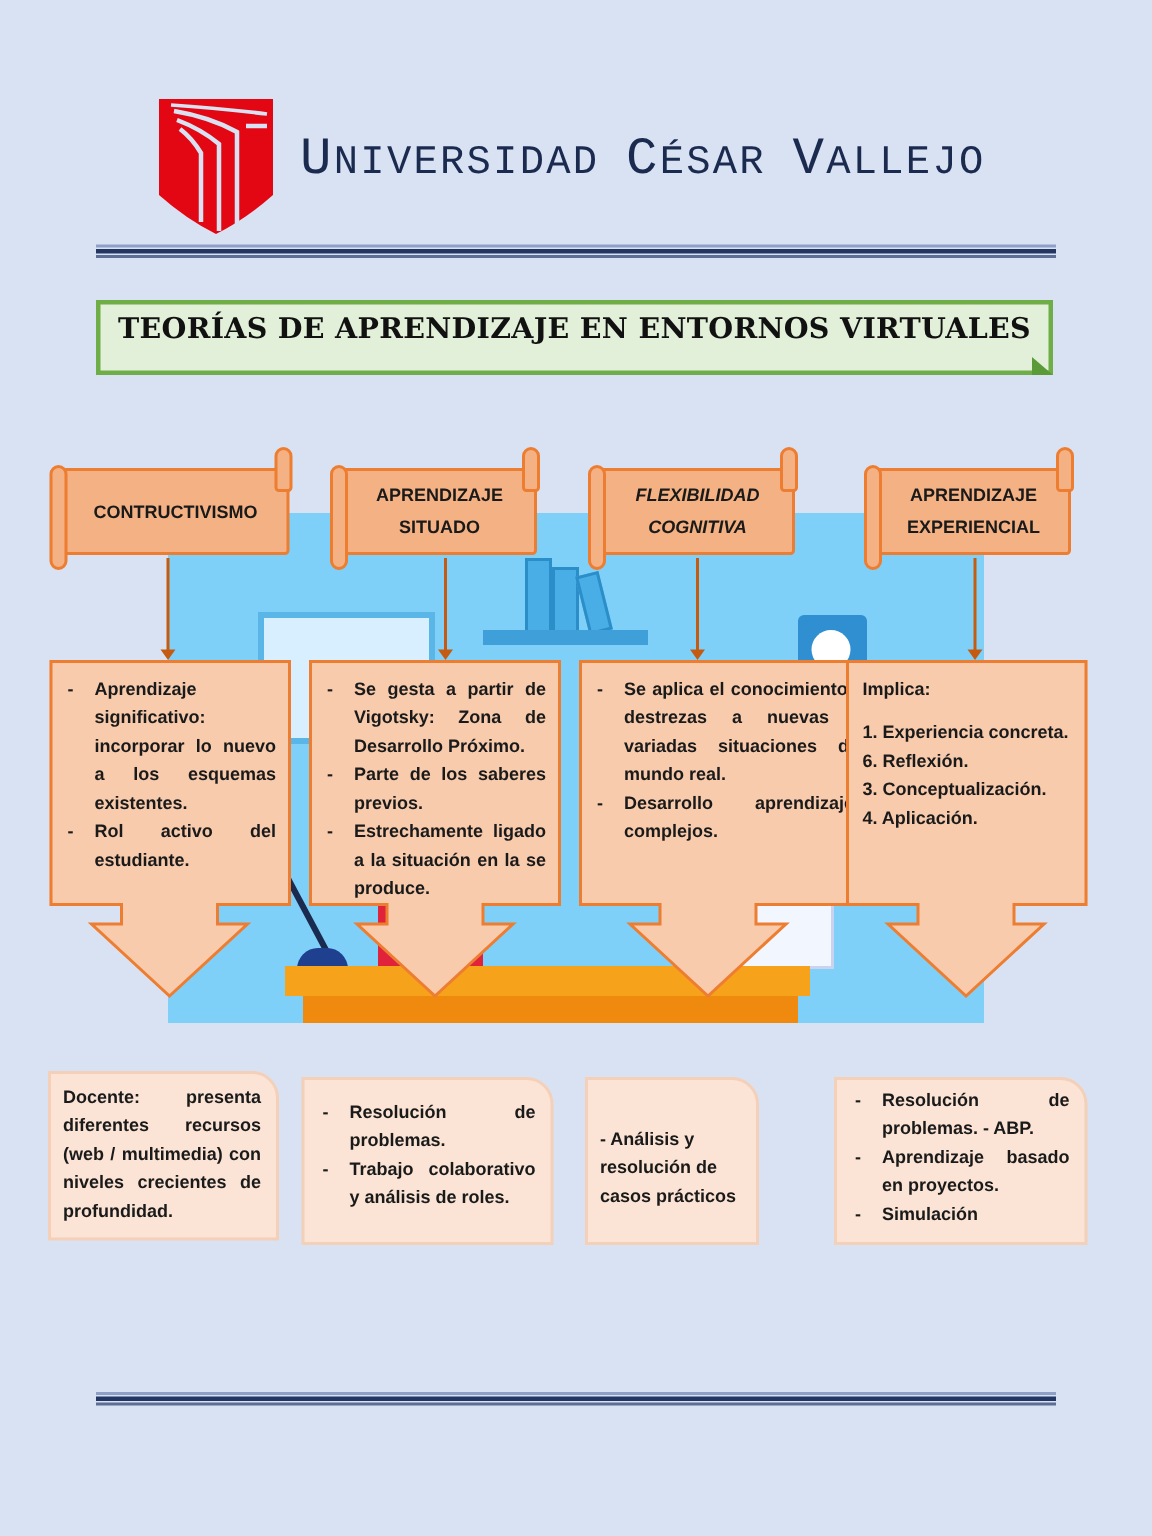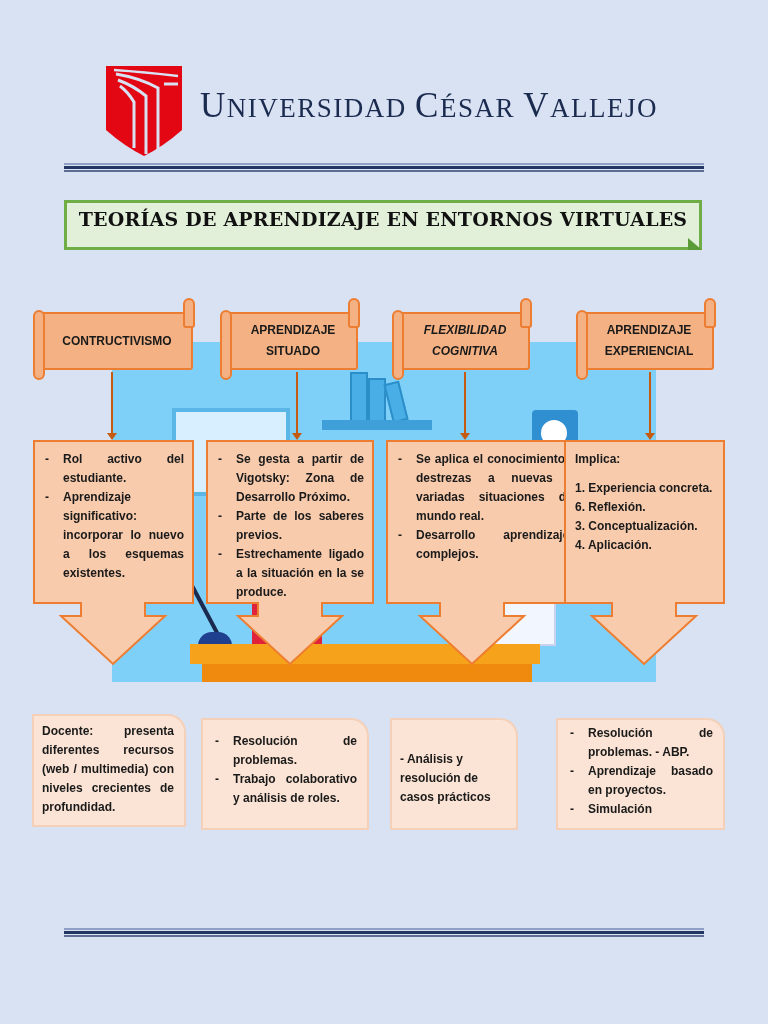--- a/index.html
+++ b/index.html
@@ -7,21 +7,21 @@
     width:768px; height:1024px; position:relative; overflow:hidden;
     background:#d9e2f3;
     font-family:"Liberation Sans", "DejaVu Sans", sans-serif;
   }
   .abs { position:absolute; }
 
   
   .logo { left:104px; top:62px; width:80px; height:94px; }
   .uni-name {
     left:200px; top:86px; font-size:35px; color:#1b2a4f; letter-spacing:1.5px;
-    font-family:Liberation Serif, serif; font-weight:normal; white-space:nowrap;
+    font-family:Liberation Mono, monospace; font-weight:normal; white-space:nowrap;
   }
   .uni-name .small { font-size:27px; }
   .rule { left:64px; width:640px; height:9px; }
   .rule .l1 { height:2px; background:#8fa0c6; }
   .rule .l2 { height:3px; background:#233662; margin-top:1px;}
   .rule .l3 { height:2px; background:#5d6d93; margin-top:1px;}
 
   
   .title-box {
     left:64px; top:200px; width:638px; height:50px;
@@ -165,22 +165,22 @@
       <span>APRENDIZAJE EXPERIENCIAL</span>
     </div>
   <div class="curl-l"></div>
   <div class="curl-r"></div>
 </div>
 <div class="connector" style="left:649px;top:372px;height:66px;"></div>
 
 <div class="callout" style="left:33px;top:440px;width:161px;height:226px;">
   <div class="cbox">
     <ul class="blist">
+      <li>Aprendizaje significativo: incorporar lo nuevo a los esquemas existentes.</li>
       <li>Rol activo del estudiante.</li>
-      <li>Aprendizaje significativo: incorporar lo nuevo a los esquemas existentes.</li>
     </ul>
   </div>
   <svg class="arrow" width="161" height="64" viewBox="0 0 161 64">
     <path d="M48 0 L48 14 L28 14 L80 62 L132 14 L112 14 L112 0" fill="#f8cbad" stroke="#ed7d31" stroke-width="2"></path>
   </svg>
 </div>
 
 <div class="callout" style="left:206px;top:440px;width:168px;height:226px;">
   <div class="cbox">
     <ul class="blist">
@@ -225,21 +225,21 @@
   <span>Docente: presenta diferentes recursos (web / multimedia) con niveles crecientes de profundidad.</span>
 </div>
 
 <div class="bbox" style="left:201px;top:718px;width:168px;height:112px;padding-top:12px;">
   <ul class="blist">
     <li>Resolución de problemas.</li>
     <li>Trabajo colaborativo y análisis de roles.</li>
   </ul>
 </div>
 
-<div class="bbox" style="left:390px;top:718px;width:128px;height:112px;padding-top:30px;">
+<div class="bbox" style="left:390px;top:718px;width:116px;height:112px;padding-top:30px;">
   <span>- Análisis y resolución de casos prácticos</span>
 </div>
 
 <div class="bbox" style="left:556px;top:718px;width:169px;height:112px;padding-top:4px;">
   <ul class="blist">
     <li>Resolución de problemas. - ABP.</li>
     <li>Aprendizaje basado en proyectos.</li>
     <li> Simulación</li>
   </ul>
 </div>

